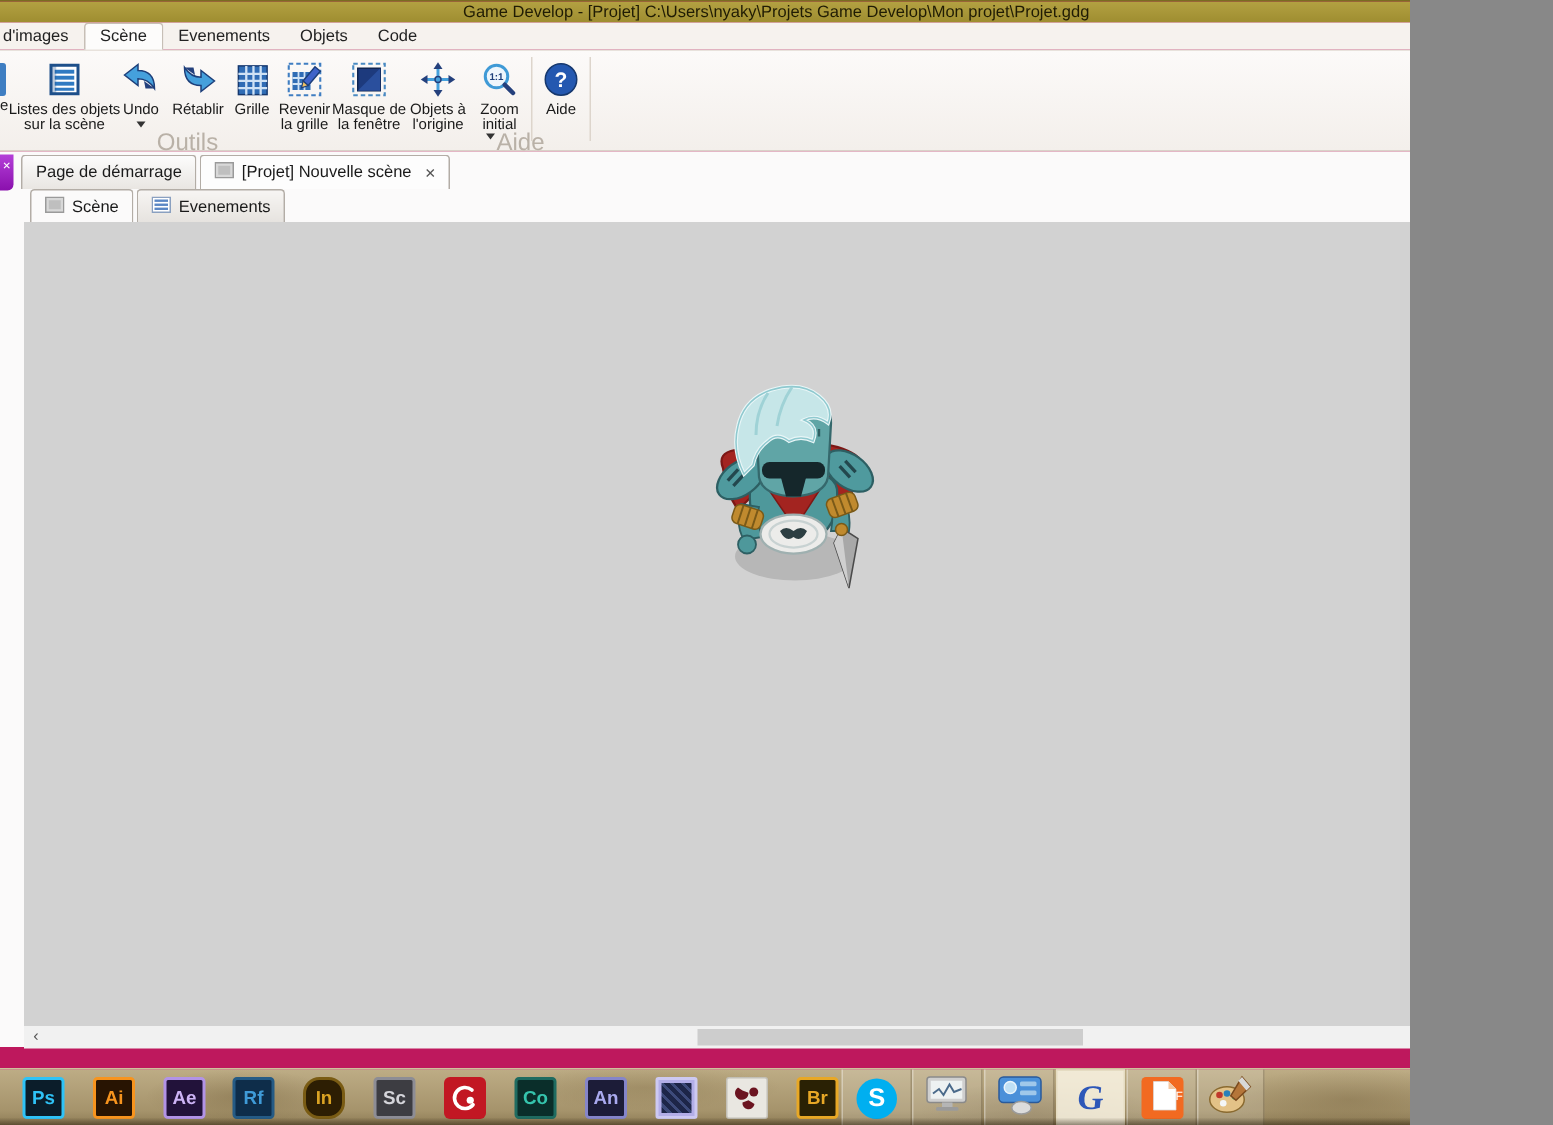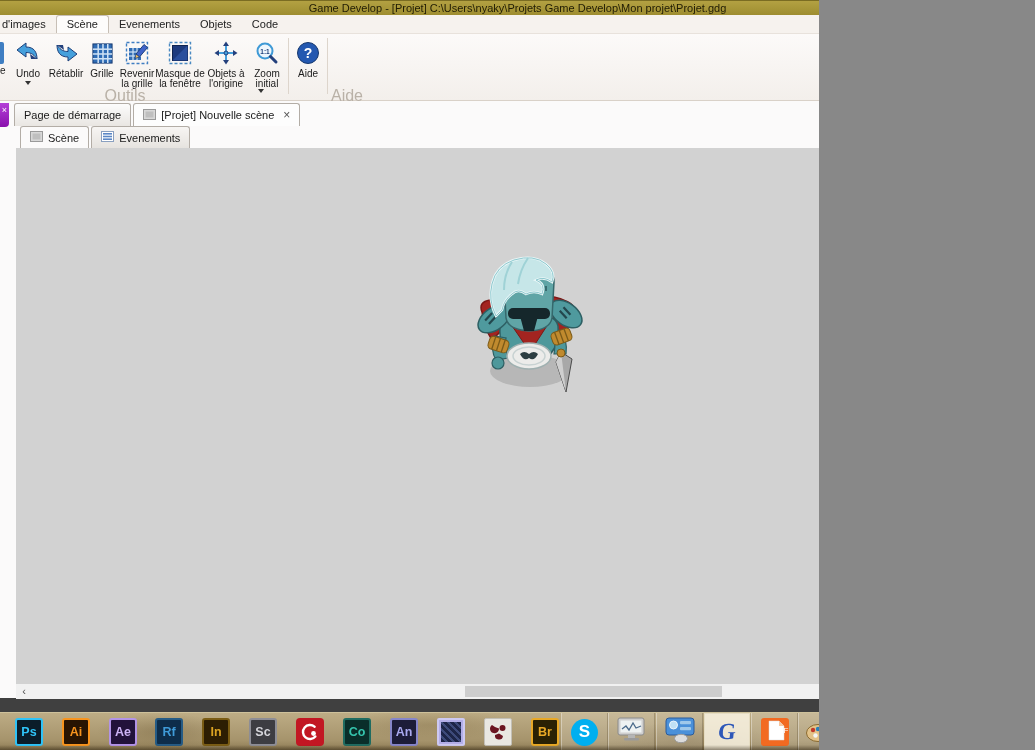--- a/index.html
+++ b/index.html
@@ -1,19 +1,19 @@
 <!DOCTYPE html>
 <html><head>
 <meta charset="utf-8">
 <style>
   * { margin:0; padding:0; box-sizing:border-box; }
   html,body { background:#888; }
   .screen {
-    position:relative; width:819px; height:750px; overflow:hidden;
-    background:#404040; font-family:"Liberation Sans", sans-serif; color:#1a1a1a;
+    position:relative; width:940px; height:750px; overflow:hidden;
+    background:#be185d; font-family:"Liberation Sans", sans-serif; color:#1a1a1a;
   }
   
   .titlebar {
     position:absolute; top:0; left:0; width:1035px; height:15px;
     background:linear-gradient(#b3a142,#9e8d30);
     border-top:1px solid #7a6c22;
     font-size:11px; line-height:14px; text-align:center; color:#201c04;
     white-space:nowrap; overflow:hidden;
   }
   
@@ -101,21 +101,21 @@
   }
   .taskbar::after { content:""; position:absolute; left:0; right:0; bottom:0; height:5px; background:linear-gradient(rgba(0,0,0,0),rgba(35,25,8,.45)); }
   .tk { position:absolute; top:5px; width:28px; height:28px; display:flex; align-items:center; justify-content:center; }
   .tk-letter { font-weight:bold; font-size:12.5px; border-radius:3px; border:2px solid; width:28px; height:28px; display:flex; align-items:center; justify-content:center; }
   .tile { position:absolute; top:0; height:38px; background:rgba(255,255,255,.16); border-left:1px solid rgba(255,255,255,.35); border-right:1px solid rgba(60,45,20,.25); display:flex; align-items:center; justify-content:center; }
   .tile.activeapp { background:rgba(250,244,228,.85); border:1px solid #e5dcc2; }
   .ps { background:#0b1d2a; border-color:#2fc3f7; color:#2fc3f7; }
   .ai { background:#281402; border-color:#f7941e; color:#f7941e; }
   .ae { background:#22123a; border-color:#b293e6; color:#cdb3f5; }
   .rf { background:#0e2d4a; border-color:#255b85; color:#3f9bd8; }
-  .inn { background:#2d1e03; border-color:#7a5c14; color:#dba323; }
+  .inn { background:#2d1e03; border-color:#7a5c14; color:#dba323;border-radius:11px; }
   .sc { background:#3d3d42; border-color:#8d8d95; color:#d5d5da; }
   .co { background:#0a2e2a; border-color:#1f6b60; color:#35c4ad; }
   .an { background:#1c1c38; border-color:#8585c9; color:#a9a9ef; }
   .br { background:#2a2104; border-color:#e8a826; color:#e8a826; }
   .cc-tile { background:#c21723; border-radius:4px; width:28px; height:28px; display:flex; align-items:center; justify-content:center; }
   .diag-tile { background:#b3aee8; border:2px solid #cdc9f2; border-radius:2px; width:28px; height:28px; display:flex; align-items:center; justify-content:center; }
   .diag-inner { width:20px; height:20px; background:repeating-linear-gradient(45deg,#1d2548 0 3px,#3d4a7a 3px 5px); }
   .glyph-tile { background:#e9e7e1; border:1px solid #c2bfb6; border-radius:2px; width:28px; height:28px; display:flex; align-items:center; justify-content:center; }
   .skype-circ { width:27px; height:27px; border-radius:50%; background:#00aff0; color:#fff; font-weight:bold; font-size:17px; display:flex; align-items:center; justify-content:center; }
   .gd-g { font-weight:bold; font-size:23px; color:#2d57b8; font-family:"Liberation Serif", serif; transform:skewX(-6deg); }
@@ -141,20 +141,36 @@
     <div class="rtab">Code</div>
   </div>
 
   <div class="ribbon-body">
 
     <div class="rbtn partialbtn">
       <span class="ricon"></span>
       <span>e</span>
     </div>
 
+    <div class="rbtn" style="width:66px">
+      <span class="ricon">
+        <svg width="24" height="24" viewBox="0 0 24 24">
+            <rect x="3" y="2.5" width="18" height="19" fill="#fff" stroke="#1d4f8a" stroke-width="2"></rect>
+            <g fill="#2f7ac2">
+              <rect x="5.5" y="5.5" width="13" height="2.6"></rect>
+              <rect x="5.5" y="9.5" width="13" height="2.6"></rect>
+              <rect x="5.5" y="13.5" width="13" height="2.6"></rect>
+              <rect x="5.5" y="17.5" width="13" height="2"></rect>
+            </g>
+            <rect x="3" y="2.5" width="3.5" height="19" fill="#1d4f8a" opacity=".3"></rect>
+          </svg>
+      </span>
+      <span>Listes des objets</span>
+      <span>sur la scène</span>
+    </div>
 
     <div class="rbtn" style="width:36px">
       <span class="ricon">
         <svg width="26" height="24" viewBox="0 0 26 24">
             <path d="M2 9 L11 2 L11 6 C19 6 22 11 22 18 C18 12 14 11.5 11 11.5 L11 16 Z" fill="#45a0dc" stroke="#1d3f7a" stroke-width="1"></path>
             <path d="M15 13 L22 18 L16 18 Z" fill="#24407c"></path>
           </svg>
       </span>
       <span>Undo</span>
       <span class="drop-arrow"></span>

